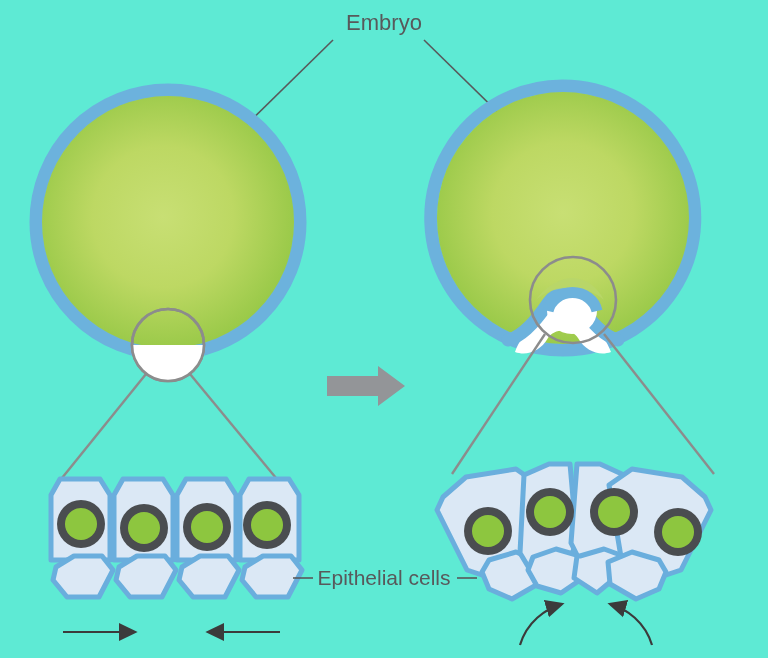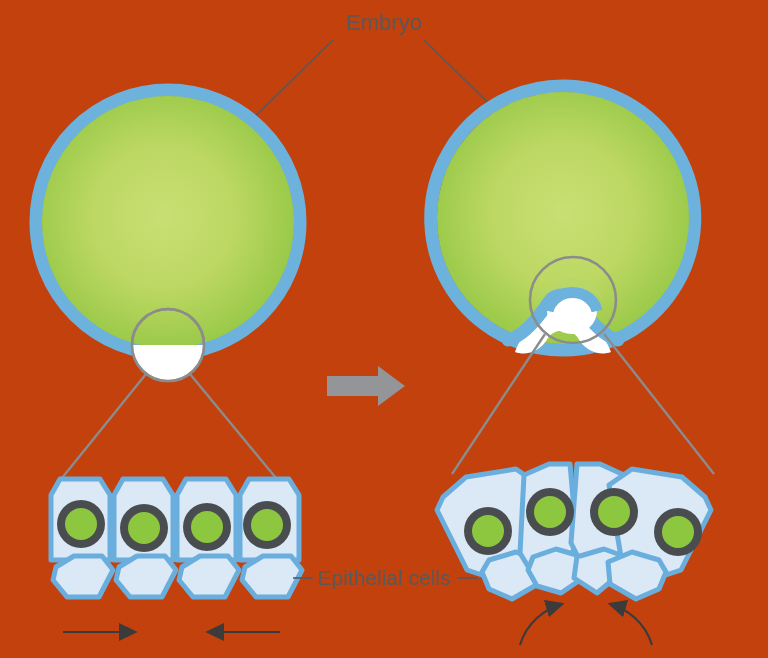--- a/index.html
+++ b/index.html
@@ -10,21 +10,21 @@
   body {
     width: 768px;
     height: 658px;
     font-family: "Liberation Sans", sans-serif;
     overflow: hidden;
   }
   #figure {
     position: relative;
     width: 768px;
     height: 658px;
-    background: #c2410c;
+    background: #5eead4;
   }
   svg.diagram {
     display: block;
     width: 768px;
     height: 658px;
   }
   text.label {
     font-family: "Liberation Sans", sans-serif;
     font-size: 21px;
     fill: #58595b;

